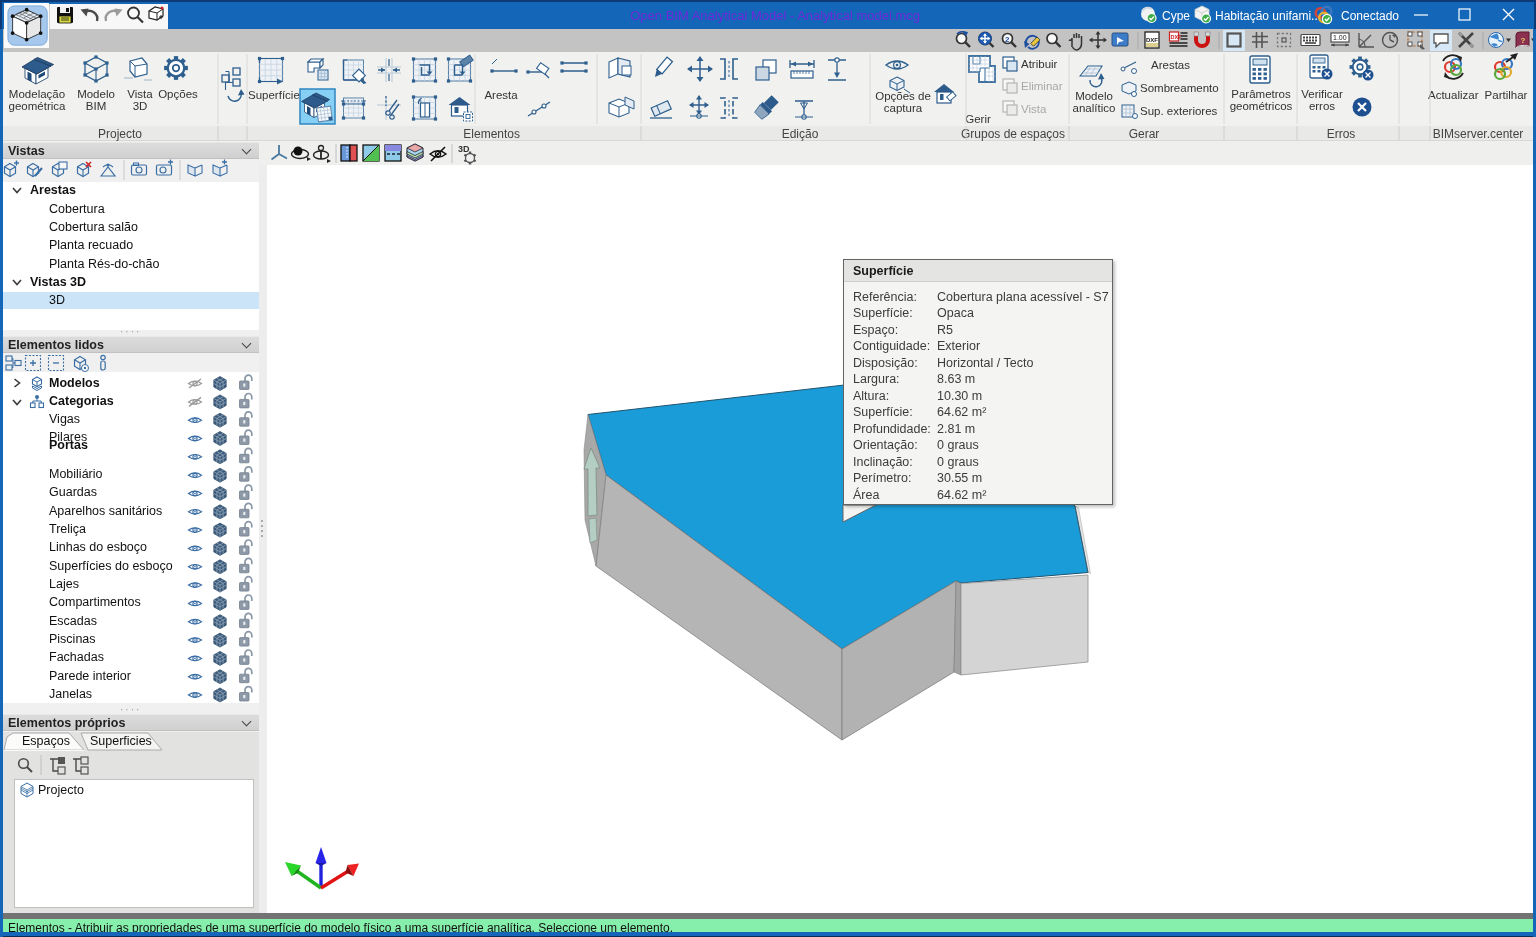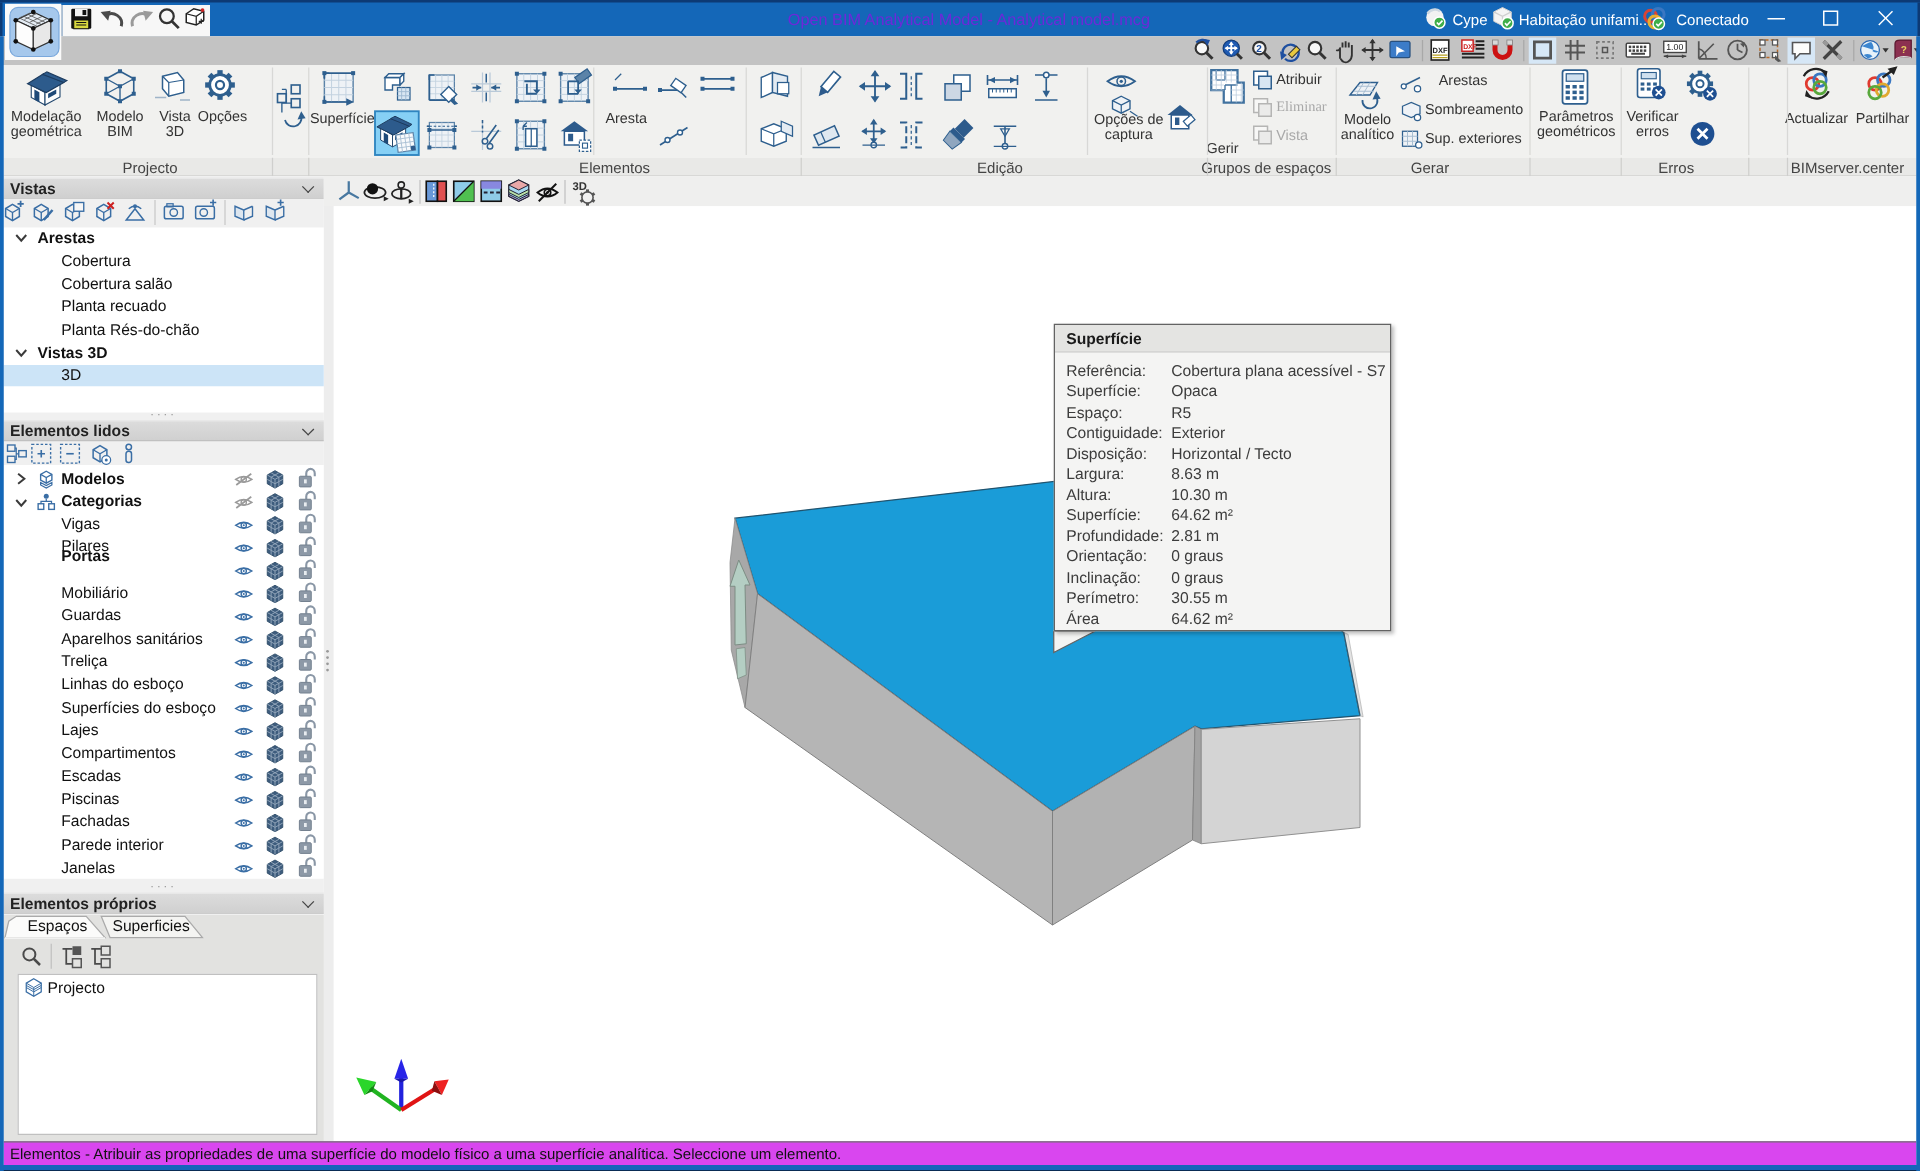--- a/index.html
+++ b/index.html
@@ -32,21 +32,21 @@
 
 #canvasbar { position:absolute; left:259px; top:141px; width:1274px; height:24px; background:#efefee; }
 #canvas { position:absolute; left:267px; top:165px; width:1266px; height:748px; background:#ffffff; }
 
 #tooltip { position:absolute; left:843px; top:259px; width:270px; height:246px; background:#f4f4f3; border:1px solid #636363; box-shadow:2px 2px 3px rgba(0,0,0,0.25); }
 #tiphead { position:absolute; left:0px; top:0px; width:268px; height:22px; background:#e4e4e2; border-bottom:1px solid #cfcfcf; }
 #tiphead span { position:absolute; left:9px; top:4px; font-weight:bold; font-size:12.5px; color:#1a1a1a; }
 .tlab { position:absolute; left:9px; font-size:12.5px; color:#3c3c3c; white-space:nowrap; }
 .tval { position:absolute; left:93px; font-size:12.5px; color:#3c3c3c; white-space:nowrap; }
 
-#statusbar { position:absolute; left:3px; top:913px; width:1530px; height:19px; background:#d946ef; border-top:1px solid #737373; }
+#statusbar { position:absolute; left:3px; top:913px; width:1530px; height:19px; background:#86efac; border-top:6px solid #737373; }
 #statusbar span { position:absolute; left:5px; top:2px; font-size:12px; color:#111; }
 #bottomblue { position:absolute; left:0; top:932px; width:1536px; height:5px; background:#1565bb; border-bottom:1px solid #0a2c55; box-sizing:border-box; }
 #lborder { position:absolute; left:0; top:29px; width:3px; height:908px; background:#1467b8; }
 #rborder { position:absolute; right:0; top:29px; width:3px; height:908px; background:#1467b8; }
 svg { position:absolute; }
 .tabsx { position:absolute; font-size:12.5px; color:#111; }
 </style>
 </head>
 <body>
 <div id="win">
@@ -307,21 +307,21 @@
 
 <div class="rtext" style="left:6px;top:88px;width:62px;">Modelação geométrica</div>
 <div class="rtext" style="left:72px;top:88px;width:48px;">Modelo BIM</div>
 <div class="rtext" style="left:124px;top:88px;width:32px;">Vista 3D</div>
 <div class="rtext" style="left:157px;top:88px;width:42px;">Opções</div>
 <div class="rtext" style="left:248px;top:89px;width:50px;">Superfície</div>
 <div class="rtext" style="left:480px;top:89px;width:42px;">Aresta</div>
 <div class="rtext" style="left:872px;top:90px;width:62px;">Opções de captura</div>
 <div class="rtext" style="left:958px;top:89px;width:40px;margin-top:24px;">Gerir</div>
 <div class="rtext" style="left:1021px;top:58px;width:44px;text-align:left;">Atribuir</div>
-<div class="rtext rgray" style="left:1021px;top:80px;width:48px;text-align:left;font-family:Liberation Serif, serif;">Eliminar</div>
+<div class="rtext rgray" style="left:1021px;top:80px;width:48px;text-align:left;">Eliminar</div>
 <div class="rtext rgray" style="left:1021px;top:103px;width:40px;text-align:left;">Vista</div>
 <div class="rtext" style="left:1066px;top:90px;width:56px;">Modelo analítico</div>
 <div class="rtext" style="left:1140px;top:59px;width:50px;text-align:right;">Arestas</div>
 <div class="rtext" style="left:1140px;top:82px;width:100px;text-align:left;">Sombreamento</div>
 <div class="rtext" style="left:1140px;top:105px;width:100px;text-align:left;">Sup. exteriores</div>
 <div class="rtext" style="left:1228px;top:88px;width:66px;">Parâmetros geométricos</div>
 <div class="rtext" style="left:1298px;top:88px;width:48px;">Verificar erros</div>
 <div class="rtext" style="left:1428px;top:89px;width:50px;">Actualizar</div>
 <div class="rtext" style="left:1482px;top:89px;width:48px;">Partilhar</div>
 

